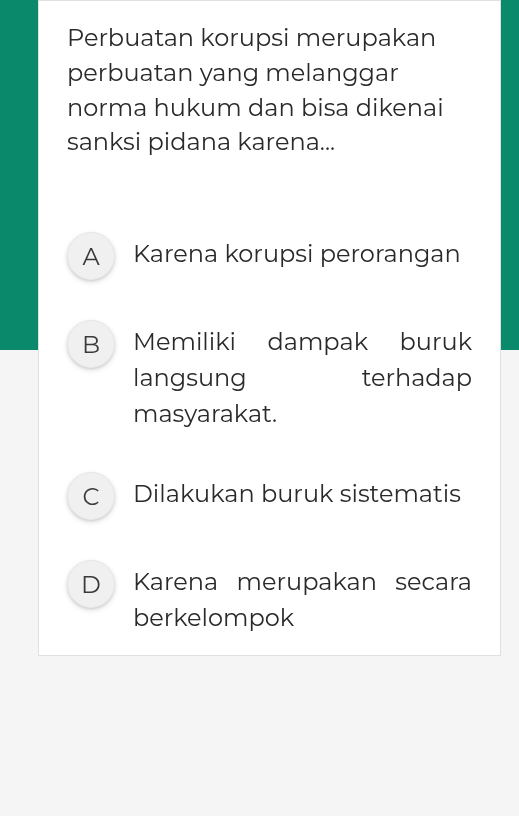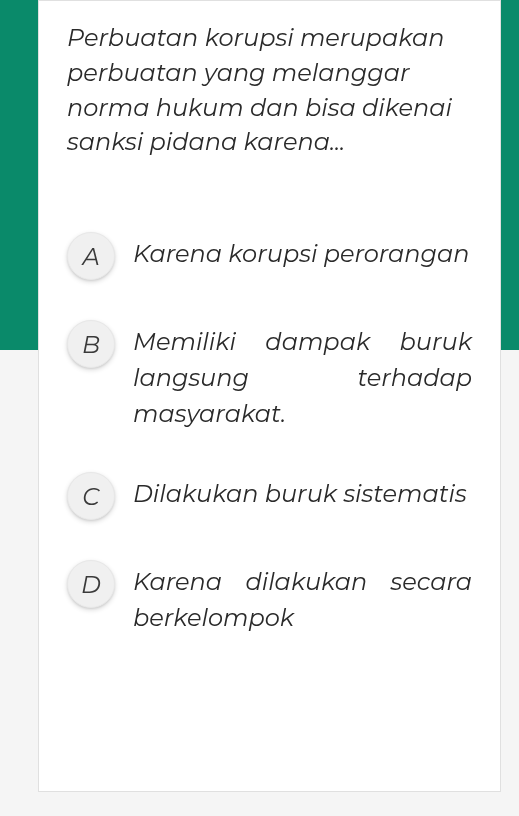--- a/index.html
+++ b/index.html
@@ -29,25 +29,24 @@
       top: 0;
       width: 18px;
       height: 350px;
       background: #0a8a6a;
     }
     .card {
       position: absolute;
       left: 38px;
       top: 0;
       width: 463px;
-      height: 792px;
+      height: 656px;
       background: #ffffff;
       border: 1px solid #e0e0e0;
       padding: 20px 28px 20px 28px;
-      font-style: italic;
     }
     .question {
       font-size: 24px;
       line-height: 1.45;
       color: #2a2a2a;
       font-weight: 400;
       margin-bottom: 70px;
     }
     .options {
       display: flex;
@@ -107,17 +106,17 @@
       <div class="option-text">Memiliki dampak buruk langsung terhadap masyarakat.</div>
     </div>
 
     <div class="option">
       <div class="badge">C</div>
       <div class="option-text">Dilakukan buruk sistematis</div>
     </div>
 
     <div class="option">
       <div class="badge">D</div>
-      <div class="option-text">Karena dilakukan secara berkelompok</div>
+      <div class="option-text">Karena merupakan secara berkelompok</div>
     </div>
 
   </div>
 </div>
 
 </body></html>

